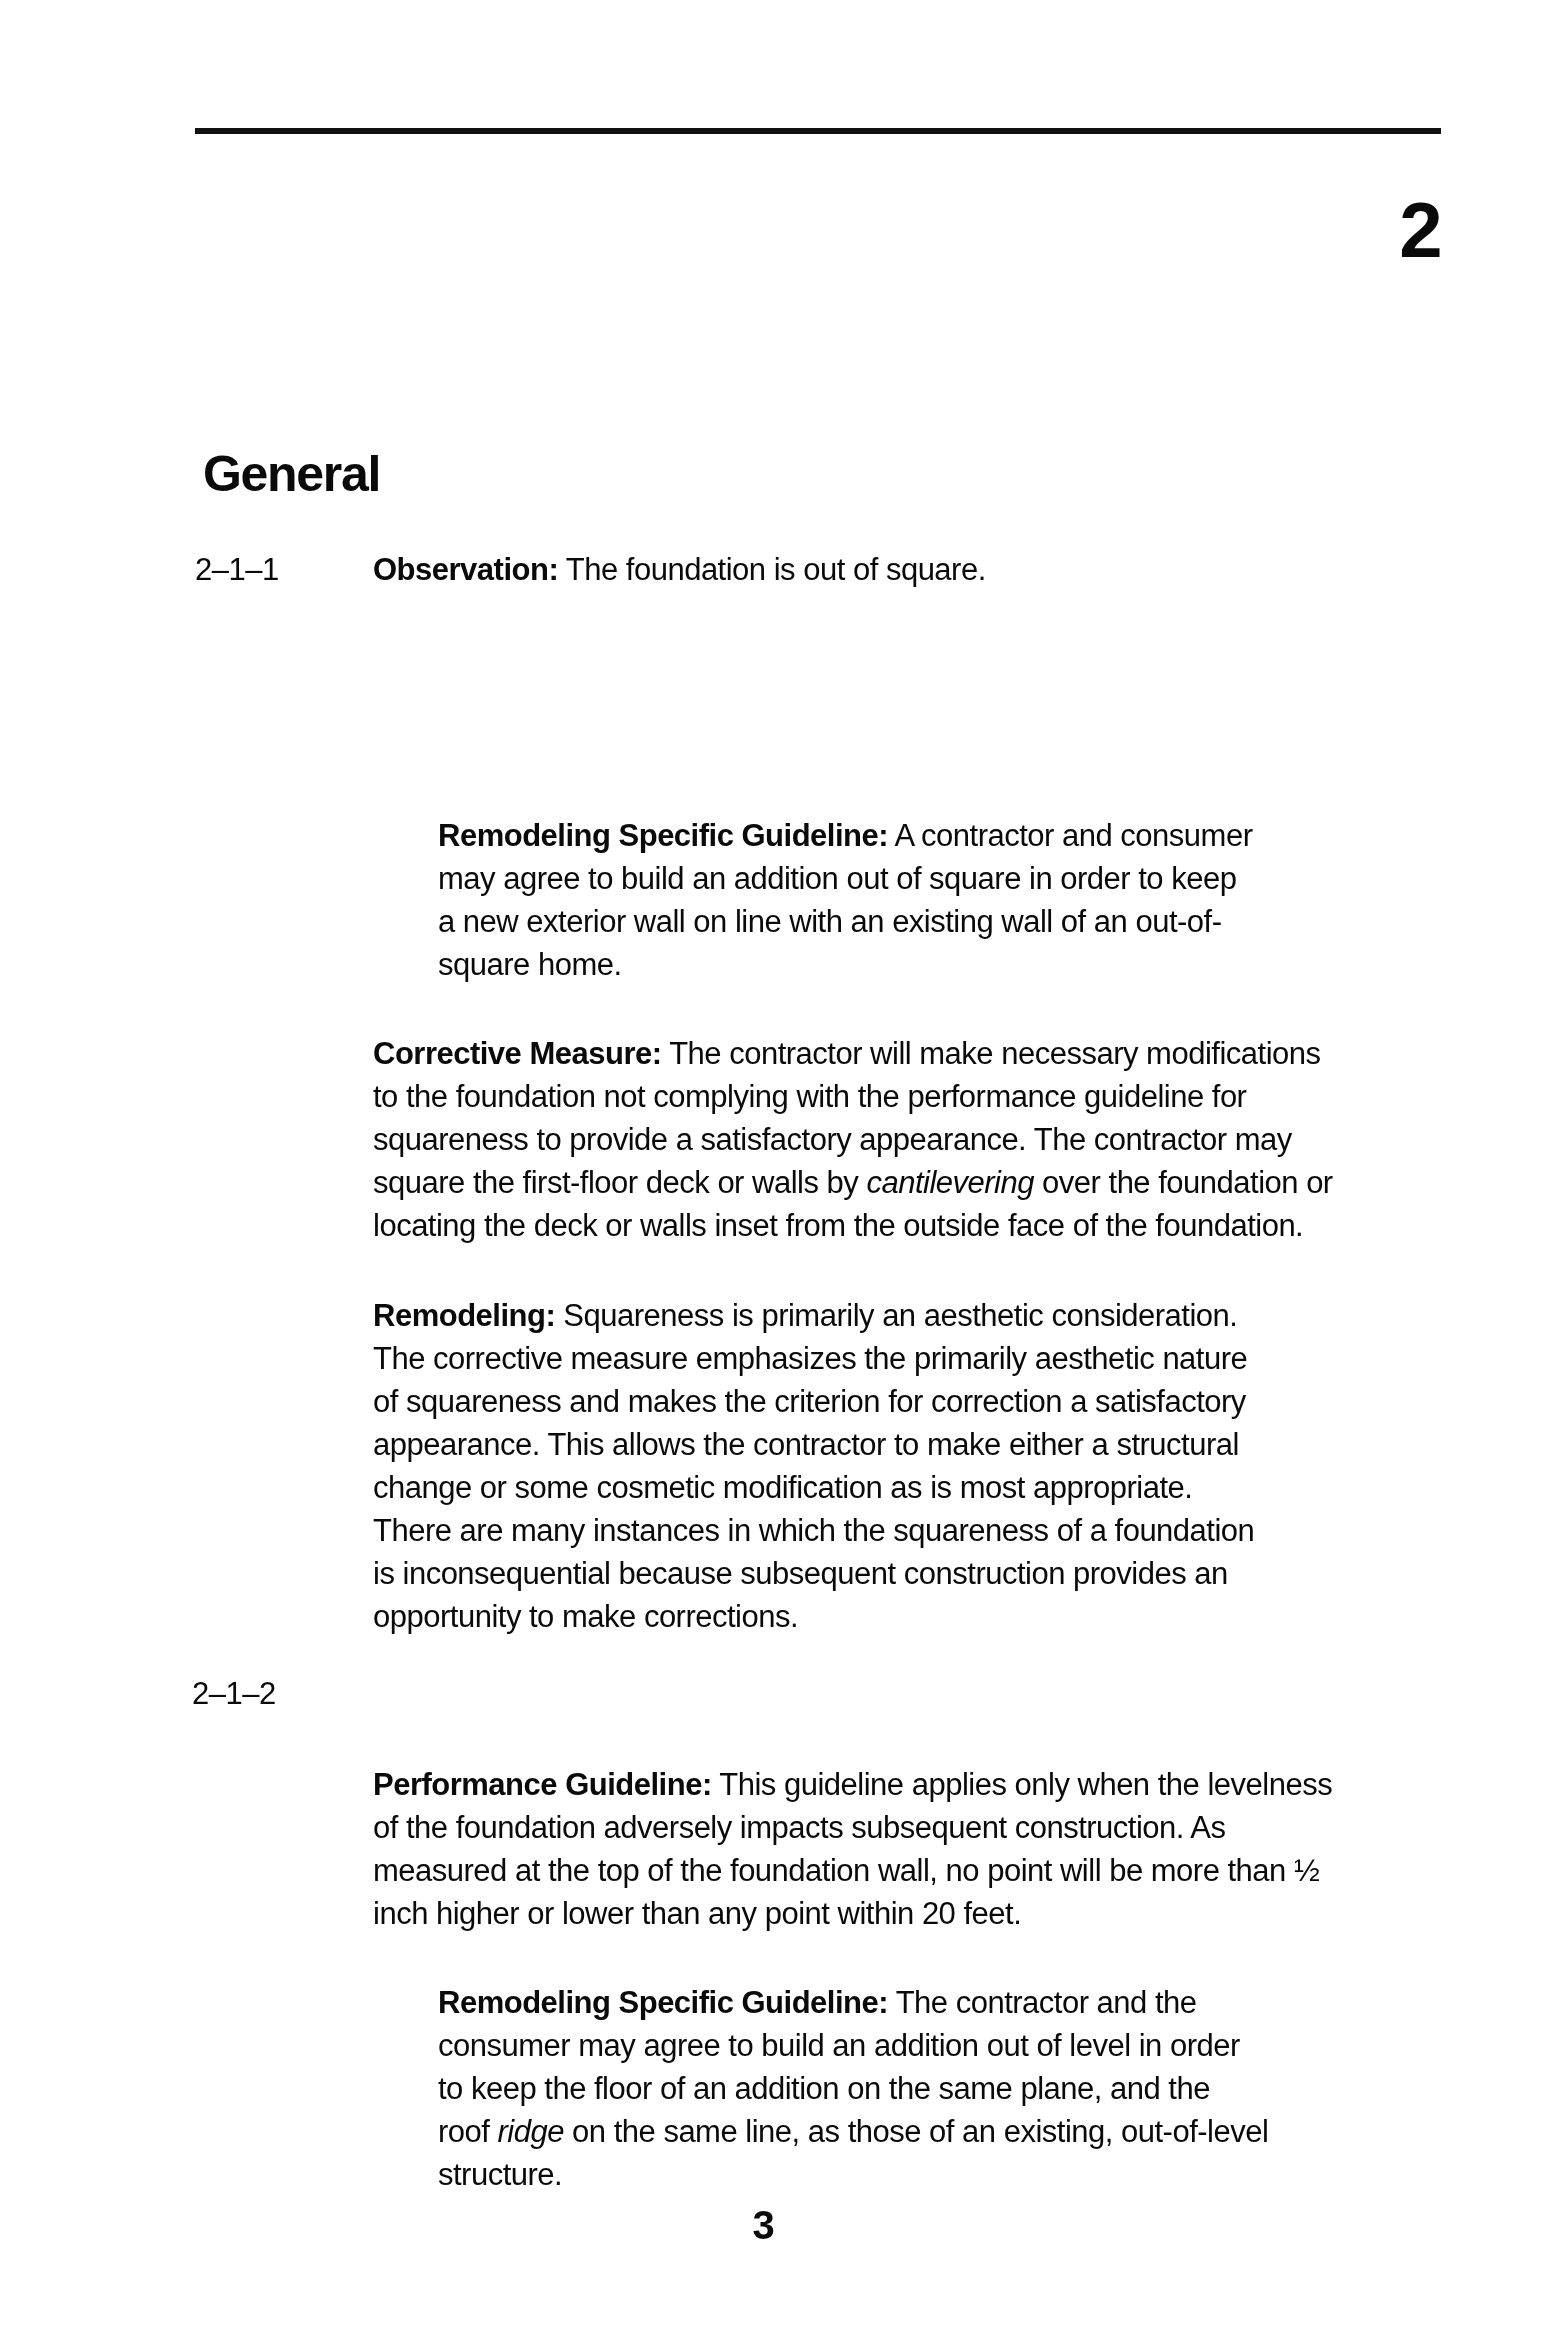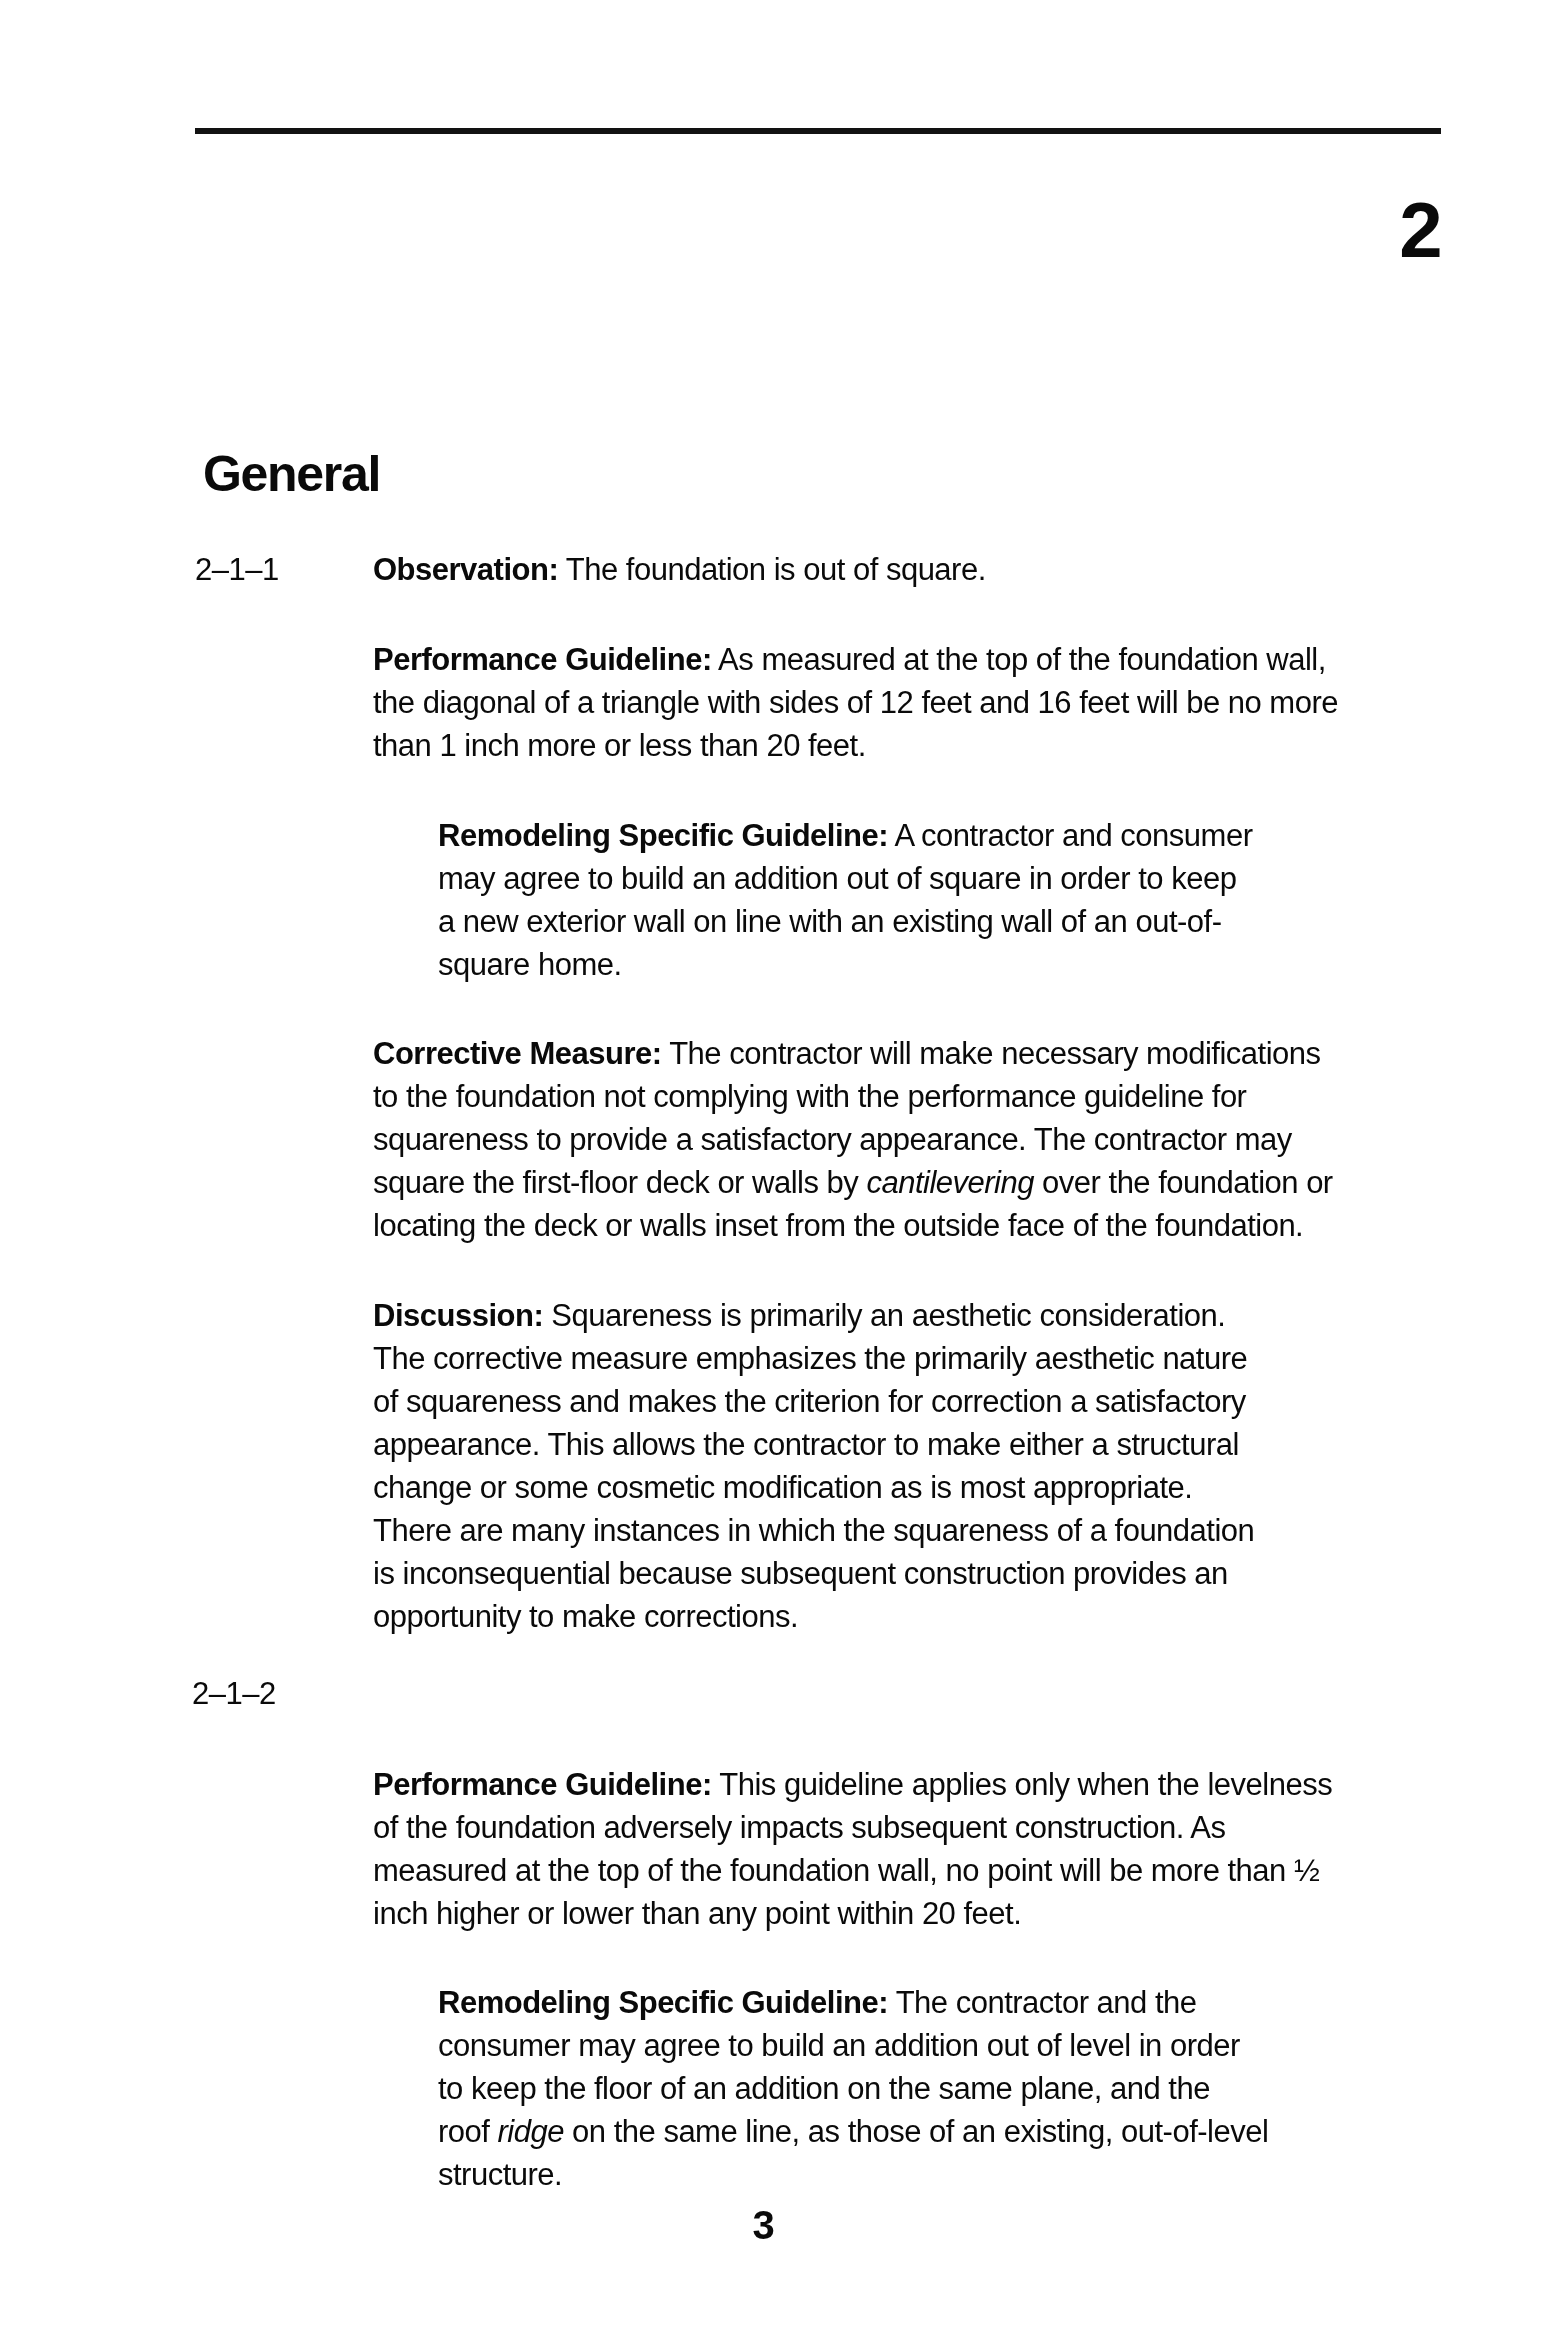--- a/index.html
+++ b/index.html
@@ -52,36 +52,33 @@
 <div class="page">
 
   <div class="rule"></div>
 
   <p class="chapter-num">2</p>
   <h2 class="section-heading">General</h2>
 
   <p class="sec-label lbl-1">2–1–1</p>
   <p class="para obs-1"><b>Observation:</b><span> The foundation is out of square.</span></p>
 
-  <p class="para pg-1"><b>Performance Guideline:</b><span> As measured at the top of the foundation wall,
-the diagonal of a triangle with sides of 12 feet and 16 feet will be no more
-than 1 inch more or less than 20 feet.</span></p>
 
   <p class="para rsg-1"><b>Remodeling Specific Guideline:</b><span> A contractor and consumer
 may agree to build an addition out of square in order to keep
 a new exterior wall on line with an existing wall of an out-of-
 square home.</span></p>
 
   <p class="para cm-1"><b>Corrective Measure:</b><span> The contractor will make necessary modifications
 to the foundation not complying with the performance guideline for
 squareness to provide a satisfactory appearance. The contractor may
 square the first-floor deck or walls by </span><i>cantilevering</i><span> over the foundation or
 locating the deck or walls inset from the outside face of the foundation.</span></p>
 
-  <p class="para disc-1"><b>Discussion:</b><span> Squareness is primarily an aesthetic consideration.
+  <p class="para disc-1"><b>Remodeling:</b><span> Squareness is primarily an aesthetic consideration.
 The corrective measure emphasizes the primarily aesthetic nature
 of squareness and makes the criterion for correction a satisfactory
 appearance. This allows the contractor to make either a structural
 change or some cosmetic modification as is most appropriate.
 There are many instances in which the squareness of a foundation
 is inconsequential because subsequent construction provides an
 opportunity to make corrections.</span></p>
 
   <p class="sec-label lbl-2">2–1–2</p>
 

